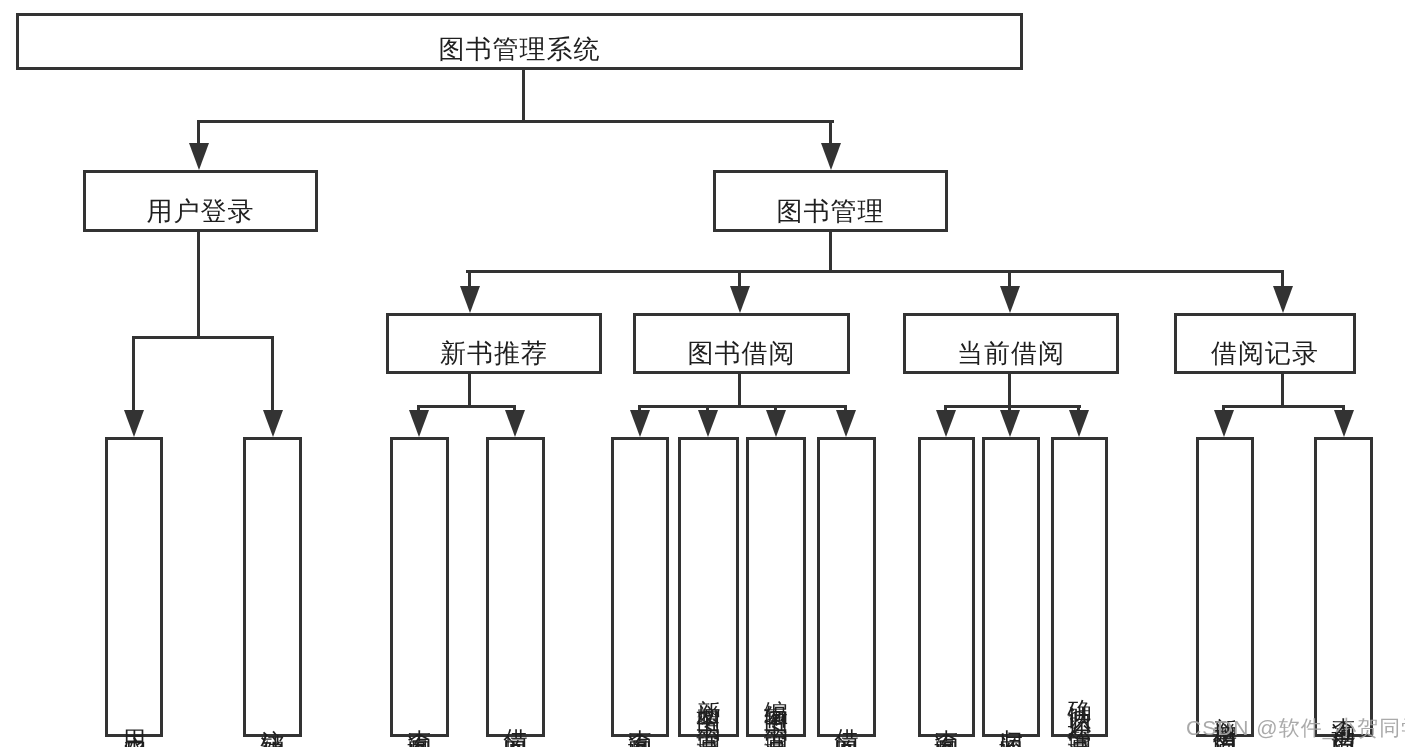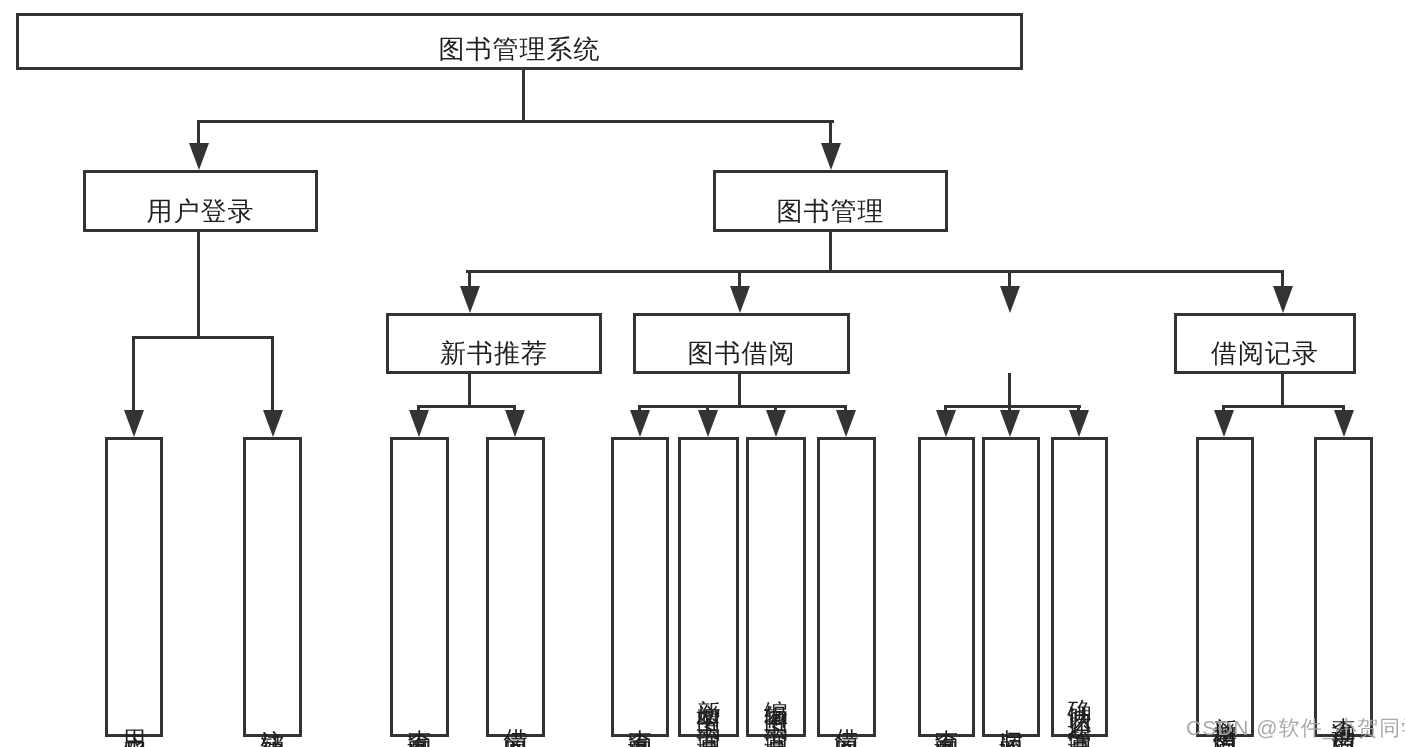--- a/index.html
+++ b/index.html
@@ -77,20 +77,23 @@
   <div class="box" style="left:713px;top:170px;width:235px;height:62px;">
     <span>图书管理</span>
   </div>
 
   <div class="box" style="left:362px;top:313px;width:216px;height:61px;margin-left:24px;">
     <span>新书推荐</span>
   </div>
   <div class="box" style="left:633px;top:313px;width:217px;height:61px;">
     <span>图书借阅</span>
   </div>
+  <div class="box" style="left:903px;top:313px;width:216px;height:61px;">
+    <span>当前借阅</span>
+  </div>
   <div class="box" style="left:1174px;top:313px;width:182px;height:61px;font-family:Liberation Serif, serif;">
     <span>借阅记录</span>
   </div>
 
   <div class="box leaf" style="left:105px;top:437px;width:58px;height:300px;">
     <span class="vtext">用户登录</span>
   </div>
   <div class="box leaf" style="left:243px;top:437px;width:59px;height:300px;">
     <span class="vtext">注销登录</span>
   </div>

